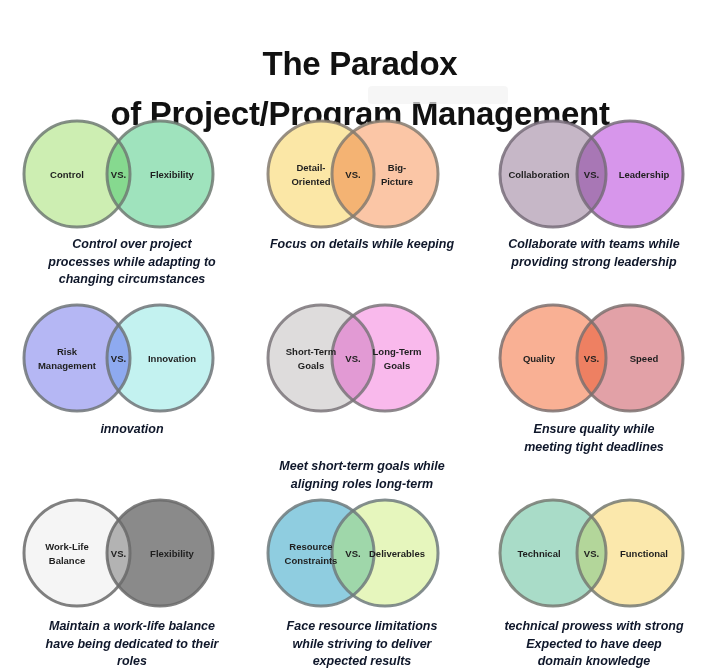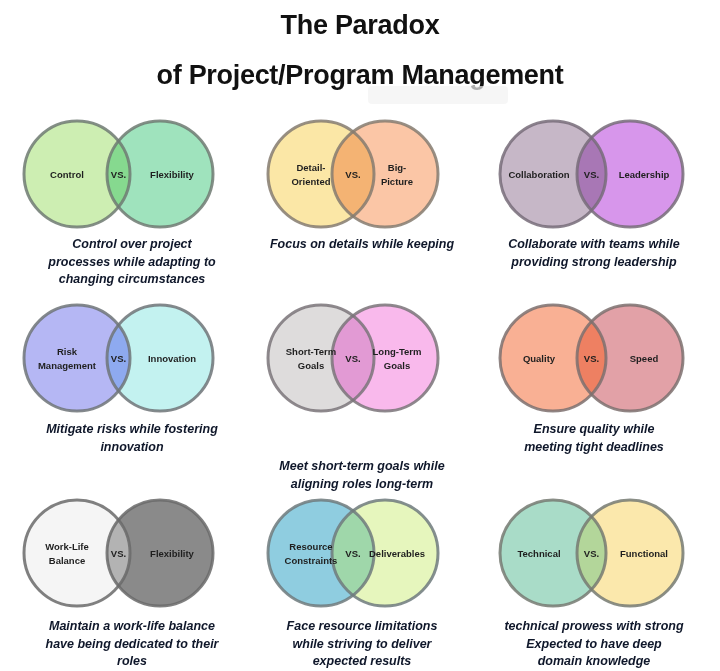--- a/index.html
+++ b/index.html
@@ -1,17 +1,17 @@
 <!DOCTYPE html>
 <html><head>
 <meta charset="utf-8">
 <style>
   html, body { margin: 0; padding: 0; background: #ffffff; }
   body { width: 720px; height: 671px; position: relative; overflow: hidden; font-family: "Liberation Sans", sans-serif; }
-  .title { position: absolute; left: 0; width: 720px; text-align: center; font-weight: bold; color: #111111; font-size: 27px; letter-spacing: -0.3px; }
+  .title { position: absolute; left: 0; width: 720px; text-align: center; font-weight: bold; color: #111111; font-size: 33px; letter-spacing: -0.3px; margin-top: 35px; }
   .t1 { top: 10px; }
   .t2 { top: 60px; }
   .watermark { position: absolute; left: 368px; top: 86px; width: 140px; height: 18px; background: #f2f2f2; border-radius: 4px; opacity: 0.7; }
   svg.venns { position: absolute; left: 0; top: 0; }
   .caption { position: absolute; text-align: center; font-style: italic; font-weight: bold; font-size: 12.5px; line-height: 17.5px; color: #0f172a; }
   .lbl { font-family: "Liberation Sans", sans-serif; font-weight: bold; font-size: 9.5px; fill: #1f1f1f; }
   .vs { font-family: "Liberation Sans", sans-serif; font-weight: bold; font-size: 9.5px; fill: #1f1f1f; }
 </style>
 </head>
 <body>
@@ -172,21 +172,20 @@
       <div>changing circumstances</div>
     </div>
     <div class="caption" style="left: 242px; width: 240px; top: 236px;">
       <div>Focus on details while keeping</div>
     </div>
     <div class="caption" style="left: 474px; width: 240px; top: 236px;">
       <div>Collaborate with teams while</div>
       <div>providing strong leadership</div>
     </div>
     <div class="caption" style="left: 12px; width: 240px; top: 421px;">
-      <div>Mitigate risks while fostering</div>
       <div>innovation</div>
     </div>
     <div class="caption" style="left: 242px; width: 240px; top: 421px; margin-top: 37px;">
       <div>Meet short-term goals while</div>
       <div>aligning roles long-term</div>
     </div>
     <div class="caption" style="left: 474px; width: 240px; top: 421px;">
       <div>Ensure quality while</div>
       <div>meeting tight deadlines</div>
     </div>

